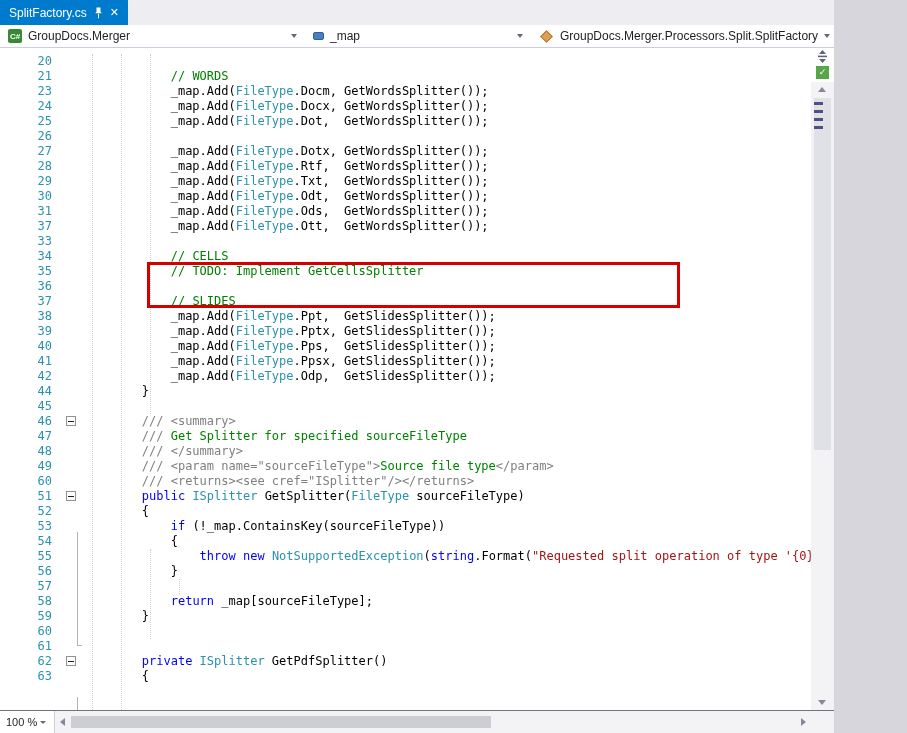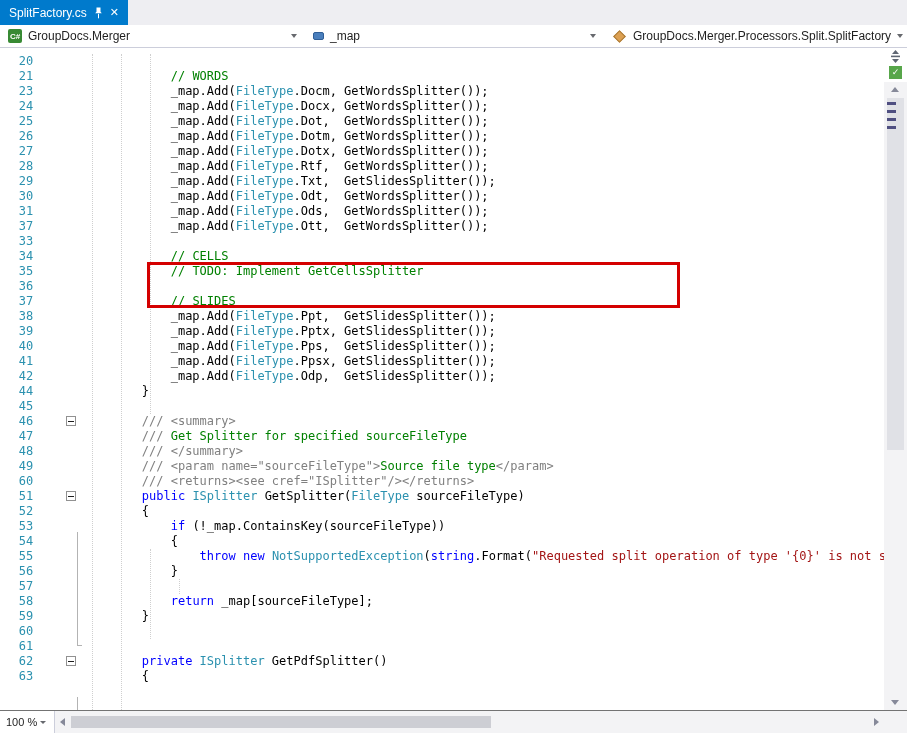--- a/index.html
+++ b/index.html
@@ -1,37 +1,37 @@
 <!DOCTYPE html>
 <html><head>
 <meta charset="utf-8">
 <style>
   *{box-sizing:border-box}
   html,body{margin:0;padding:0;background:#d6d6dc}
-  .window{position:relative;width:907px;height:733px;background:#6d28d9;font-family:"Liberation Sans",sans-serif;overflow:hidden}
+  .window{position:relative;width:834px;height:733px;background:#6d28d9;font-family:"Liberation Sans",sans-serif;overflow:hidden}
 
   
   .tabbar{position:absolute;left:0;top:0;width:100%;height:25px;background:#eeeef2}
   .tab{position:absolute;left:0;top:0;height:25px;display:flex;align-items:center;gap:7px;padding:0 9px;background:#007acc;color:#fff;font-size:12px;cursor:pointer}
   .tab-pin{display:flex;align-items:center}
   .tab-close{font-size:11px;line-height:1;color:#fff}
 
   
   .navbar{position:absolute;left:0;top:25px;width:100%;height:23px;background:#fff;border-bottom:1px solid #cccedb;display:flex}
   .combo{display:flex;align-items:center;gap:6px;padding:0 8px;font-size:12px;color:#1e1e1e;cursor:pointer}
   .combo .chev{margin-left:auto;width:0;height:0;border-left:3.5px solid transparent;border-right:3.5px solid transparent;border-top:4px solid #67696e}
   .ic-proj{width:14px;height:14px;background:#388a34;color:#fff;font-size:8px;font-weight:bold;display:flex;align-items:center;justify-content:center;border-radius:2px;flex:none}
   .ic-class{width:9px;height:9px;background:#dca052;border:1px solid #a87834;transform:rotate(45deg);flex:none;margin:0 3px}
   .ic-field{width:11px;height:8px;background:#4a7fbd;border:1px solid #2f5e97;border-radius:2px;flex:none}
 
   
   .editor{position:absolute;left:0;top:48px;right:23px;bottom:23px;background:#fff;overflow:hidden}
   #code-lines{position:relative;z-index:1;padding-top:6px}
   .line{display:flex;height:15px;font:12px/15px "DejaVu Sans Mono",monospace}
-  .ln{flex:none;width:60px;padding-right:8px;text-align:center;color:#2b91af}
+  .ln{flex:none;width:60px;padding-right:8px;text-align:right;color:#2b91af}
   .mg{flex:none;width:24px;position:relative}
   .foldbox{position:absolute;left:6px;top:2px;width:10px;height:10px;border:1px solid #919191;background:#fff}
   .foldbox::after{content:"";position:absolute;left:1px;right:1px;top:3.5px;border-top:1px solid #1e1e1e}
   .src{white-space:pre}
   .pl{color:#000}.kw{color:#0000ff}.ty{color:#2b91af}.cm{color:#008000}
   .st{color:#a31515}.dg{color:#808080}.dc{color:#008000}
   .guide{position:absolute;border-left:1px dotted #cfcfcf;width:0;z-index:0}
   .scopeline{position:absolute;border-left:1px solid #b3b3b3;z-index:0}
   .scopeline.tick{border-bottom:1px solid #b3b3b3;width:5px}
   .redbox{position:absolute;left:147px;top:214px;width:533px;height:46px;border:3px solid #d40000;z-index:3}
@@ -125,36 +125,35 @@
           <span class="src"><span class="pl">            _map.Add(</span><span class="ty">FileType</span><span class="pl">.Docx, GetWordsSplitter());</span></span>
         </div>
         <div class="line">
           <span class="ln">25</span>
           <span class="mg"></span>
           <span class="src"><span class="pl">            _map.Add(</span><span class="ty">FileType</span><span class="pl">.Dot,  GetWordsSplitter());</span></span>
         </div>
         <div class="line">
           <span class="ln">26</span>
           <span class="mg"></span>
-          <span class="src"><span class="pl">            _map.Add(</span><span class="ty">FileType</span><span class="pl">.Dotm, GetWordsSplitter());</span></span>
         </div>
         <div class="line">
           <span class="ln">27</span>
           <span class="mg"></span>
           <span class="src"><span class="pl">            _map.Add(</span><span class="ty">FileType</span><span class="pl">.Dotx, GetWordsSplitter());</span></span>
         </div>
         <div class="line">
           <span class="ln">28</span>
           <span class="mg"></span>
           <span class="src"><span class="pl">            _map.Add(</span><span class="ty">FileType</span><span class="pl">.Rtf,  GetWordsSplitter());</span></span>
         </div>
         <div class="line">
           <span class="ln">29</span>
           <span class="mg"></span>
-          <span class="src"><span class="pl">            _map.Add(</span><span class="ty">FileType</span><span class="pl">.Txt,  GetSlidesSplitter());</span></span>
+          <span class="src"><span class="pl">            _map.Add(</span><span class="ty">FileType</span><span class="pl">.Txt,  GetWordsSplitter());</span></span>
         </div>
         <div class="line">
           <span class="ln">30</span>
           <span class="mg"></span>
           <span class="src"><span class="pl">            _map.Add(</span><span class="ty">FileType</span><span class="pl">.Odt,  GetWordsSplitter());</span></span>
         </div>
         <div class="line">
           <span class="ln">31</span>
           <span class="mg"></span>
           <span class="src"><span class="pl">            _map.Add(</span><span class="ty">FileType</span><span class="pl">.Ods,  GetWordsSplitter());</span></span>

